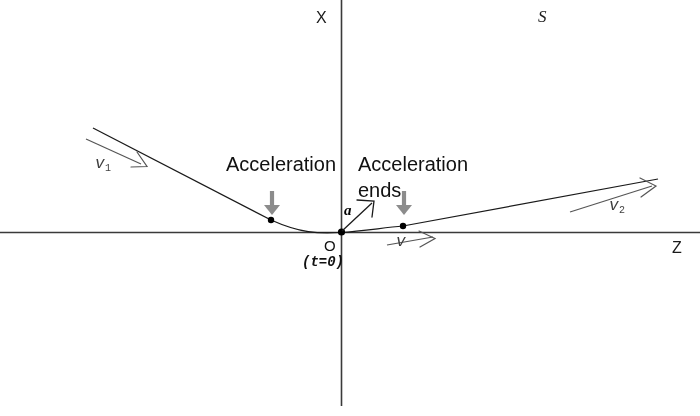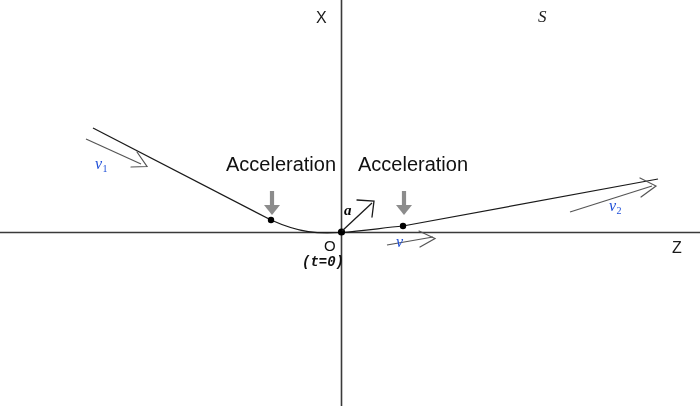--- a/index.html
+++ b/index.html
@@ -48,24 +48,24 @@
     color: #111111;
     text-align: left;
   }
   .annot-text span {
     display: block;
   }
   .annot-text span + span {
     margin-top: 6px;
   }
   .vec-label {
-    font-family: Liberation Serif, serif;
+    font-family: Liberation Mono, monospace;
     font-style: italic;
     font-size: 16px;
-    color: #1d4ed8;
+    color: #404040;
   }
   .vec-label sub {
     font-size: 10px;
     font-style: normal;
     vertical-align: -0.28em;
     margin-left: 0.5px;
   }
   .accel-label {
     font-family: "Liberation Serif", serif;
     font-style: italic;
@@ -151,20 +151,21 @@
   <div class="lbl axis-label" style="left:672px; top:240px;">Z</div>
 
   <div class="lbl frame-label" style="left:538px; top:8px;">S</div>
 
   <div class="lbl annot-text" style="left:226px; top:154px; width:92px;">
     <span>Acceleration</span>
   </div>
 
   <div class="lbl annot-text" style="left:358px; top:154px; width:92px;">
     <span>Acceleration</span>
+    <span>ends</span>
   </div>
 
   <div class="lbl origin-label" style="left:324px; top:238px;">O</div>
 
   <div class="lbl origin-time" style="left:302px; top:255px;">(t=0)</div>
 
   <div class="lbl vec-label" style="left:95px; top:156px;">
     <span>v</span><sub>1</sub>
   </div>
 

